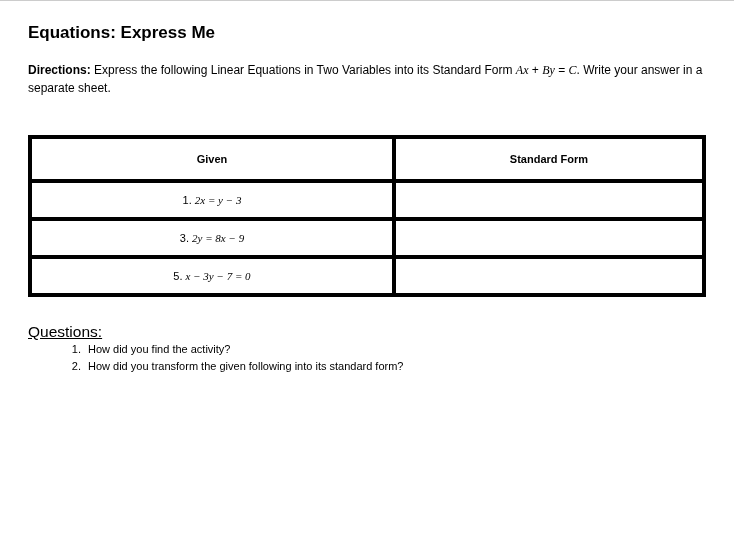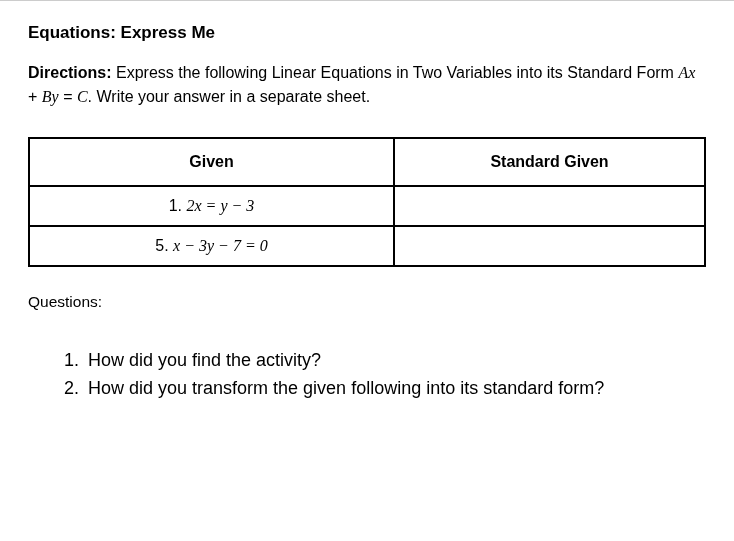--- a/index.html
+++ b/index.html
@@ -15,66 +15,66 @@
       padding: 22px 28px;
       color: #000;
       border-top: 1px solid #ccc;
     }
     .activity-title {
       font-size: 17px;
       font-weight: bold;
       margin-bottom: 18px;
     }
     .directions-block {
-      font-size: 16px;
+      font-size: 12px;
       line-height: 1.5;
-      margin-bottom: 28px;
+      margin-bottom: 38px;
     }
     .directions-label {
       font-weight: bold;
     }
     .math-italic {
       font-style: italic;
       font-family: 'Times New Roman', serif;
     }
     .worksheet-table {
       width: 100%;
       border-collapse: collapse;
       margin-bottom: 26px;
     }
     .worksheet-table th,
     .worksheet-table td {
-      border: 2px solid #000000;
+      border: 4px solid #000000;
       padding: 10px 12px;
-      font-size: 16px;
+      font-size: 11px;
       text-align: left;
     }
     .worksheet-table th {
       font-weight: bold;
       text-align: center;
       padding: 14px 12px;
     }
     .worksheet-table td {
       height: 38px;
       text-align: center;
     }
     .col-given {
       width: 54%;
     }
     .col-standard {
       width: 46%;
     }
     .questions-label {
       font-size: 15.5px;
+      text-decoration: underline;
     }
     .questions-list {
       padding-left: 56px;
-      font-size: 18px;
+      font-size: 11px;
       line-height: 1.55;
-      margin-top: 36px;
     }
     .questions-list li {
       padding-left: 4px;
     }
     .math-expr {
       font-family: 'Times New Roman', serif;
       font-style: italic;
     }
   </style>
 </head>
@@ -83,26 +83,30 @@
 <div class="activity-title">Equations: Express Me</div>
 
 <div class="directions-block">
   <span class="directions-label">Directions:</span><span> Express the following Linear Equations in Two Variables into its Standard Form </span><span class="math-italic">A</span><span class="math-italic">x</span><span> + </span><span class="math-italic">B</span><span class="math-italic">y</span><span> = </span><span class="math-italic">C</span><span>. Write your answer in a separate sheet.</span>
 </div>
 
 <table class="worksheet-table">
   <thead>
     <tr>
       <th class="col-given">Given</th>
-      <th class="col-standard">Standard Given</th>
+      <th class="col-standard">Standard Form</th>
     </tr>
   </thead>
   <tbody>
     <tr>
       <td><span>1. </span><span class="math-expr">2x = y − 3</span></td>
+      <td></td>
+    </tr>
+    <tr>
+      <td><span>3. </span><span class="math-expr">2y = 8x − 9</span></td>
       <td></td>
     </tr>
     <tr>
       <td><span>5. </span><span class="math-expr">x − 3y − 7 = 0</span></td>
       <td></td>
     </tr>
   </tbody>
 </table>
 
 <div class="questions-label">Questions:</div>

